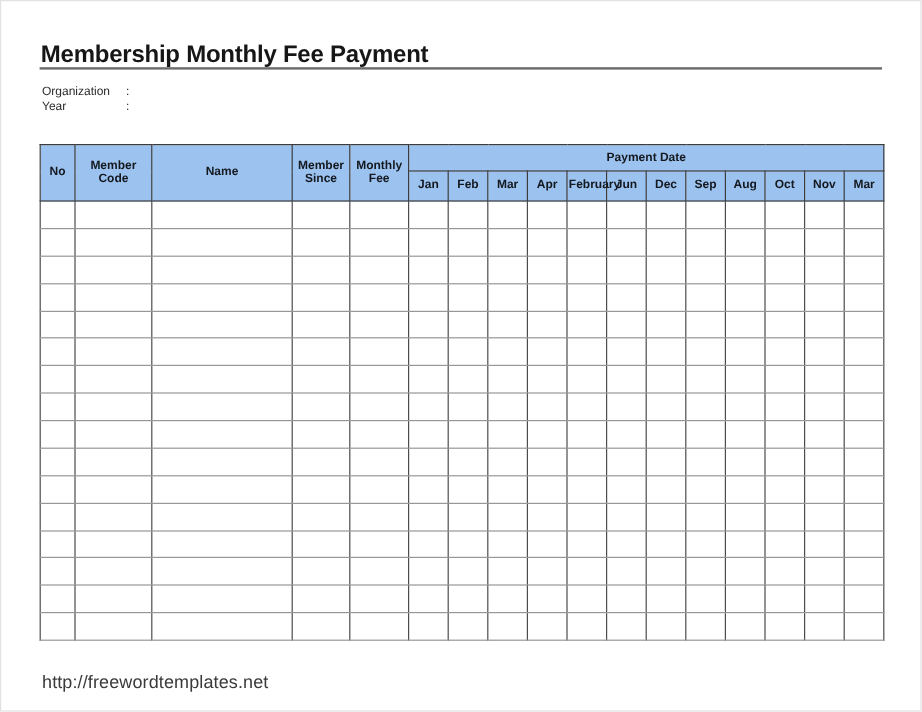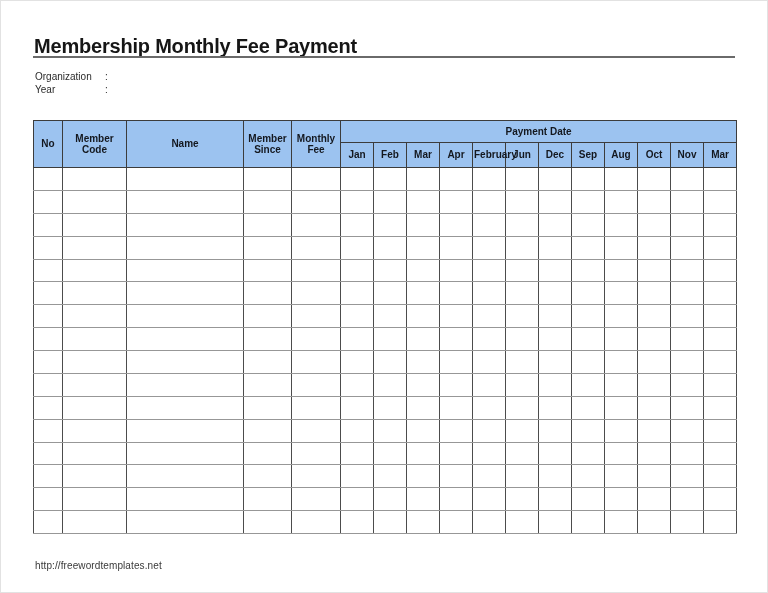--- a/index.html
+++ b/index.html
@@ -72,21 +72,21 @@
     border-right: 1px solid #4c4c4c;
     border-top: 1px solid #979797;
     border-bottom: 1px solid #979797;
     background: #ffffff;
   }
   .fee-table tr.data-row { height: 22.875px; }
   .page-footer {
     position: absolute;
     left: 35px;
     top: 560px;
-    font-size: 10px;
+    font-size: 15px;
     color: #3a3a3a;
     text-decoration: none;
     letter-spacing: 0.1px;
   }
 </style>
 </head>
 <body>
 
 <h1 class="page-title">Membership Monthly Fee Payment</h1>
 <div class="title-rule"></div>

